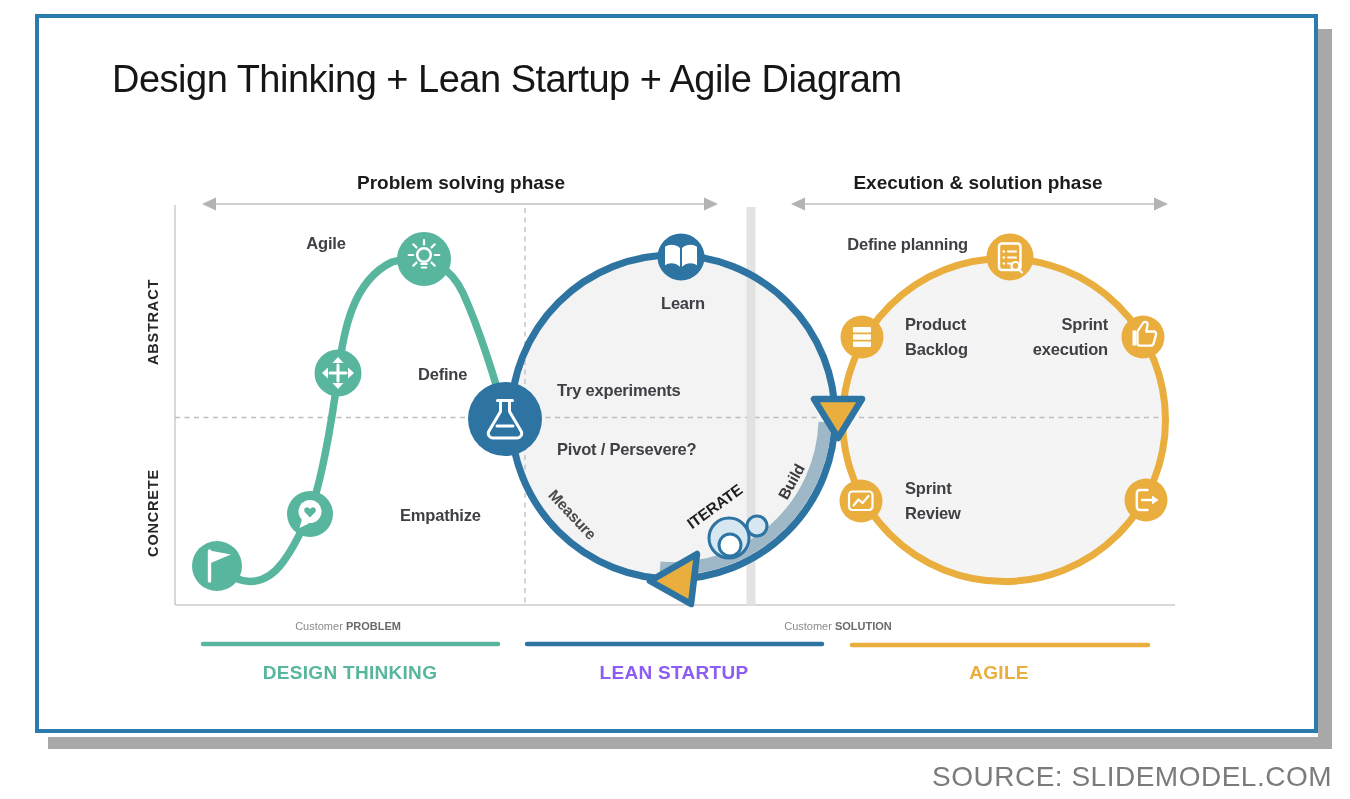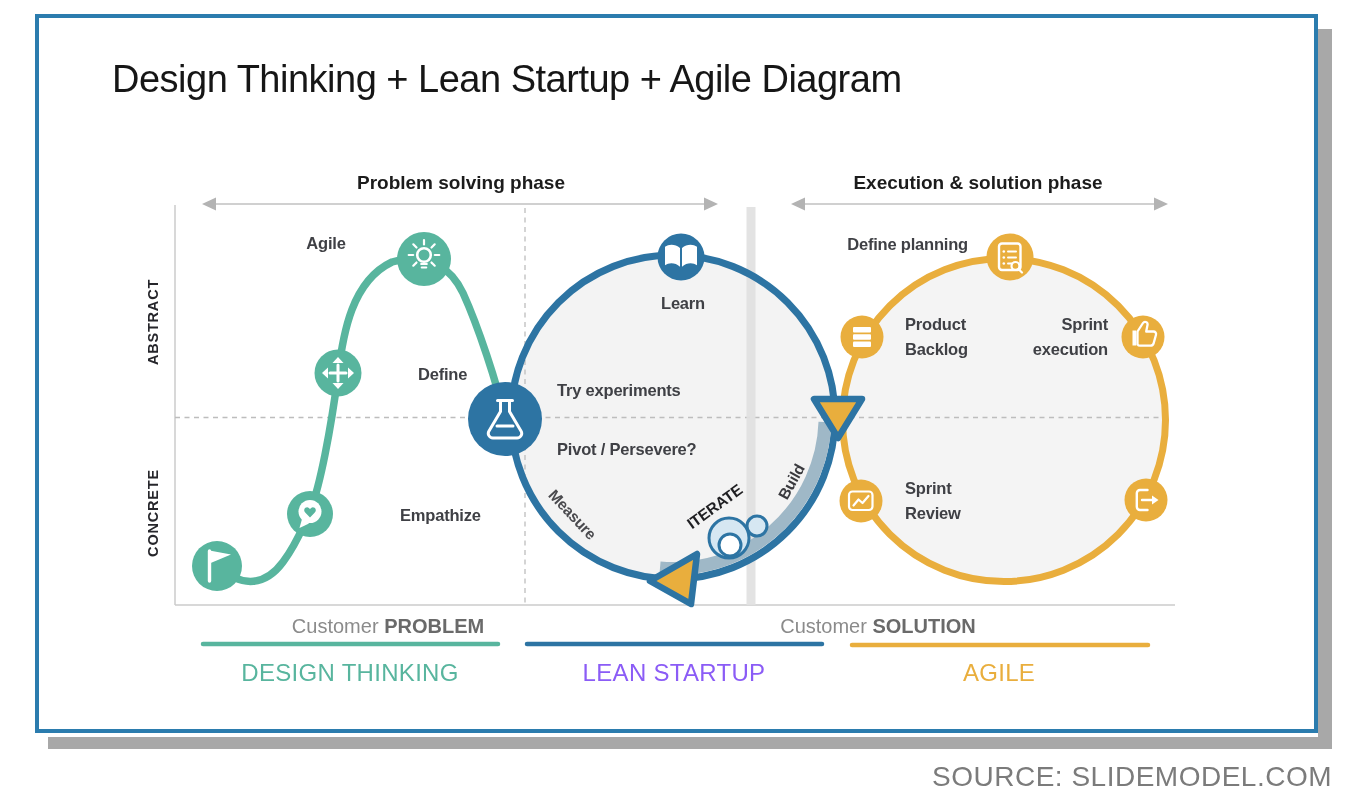--- a/index.html
+++ b/index.html
@@ -12,23 +12,23 @@
   #shadow-bottom{left:48px;top:737px;width:1284px;height:12px;background:#a8a8a8;}
   
   #title{left:112px;top:57px;font-size:38px;line-height:44px;color:#161616;letter-spacing:-0.5px;font-weight:500;}
   .phase-lbl{font-size:19px;font-weight:bold;color:#1c1c1c;white-space:nowrap;transform:translate(-50%,-50%);}
   .axis-lbl{font-size:14.5px;font-weight:bold;color:#26262b;letter-spacing:.8px;white-space:nowrap;
             transform:translate(-50%,-50%) rotate(-90deg);}
   .node-lbl{font-size:16.5px;font-weight:bold;color:#3f4045;letter-spacing:-0.2px;white-space:nowrap;line-height:24.5px;}
   .ctr{transform:translate(-50%,-50%);}
   .rot{transform-origin:center;white-space:nowrap;}
   .right{text-align:right;}
-  .cust-lbl{font-size:20px;color:#8b8b8b;white-space:nowrap;transform:translate(-50%,-50%);margin-left:40px;}
+  .cust-lbl{font-size:11px;color:#8b8b8b;white-space:nowrap;transform:translate(-50%,-50%);}
   .cust-lbl b{color:#6a6a6a;}
-  .brand-lbl{font-size:24px;font-weight:normal;letter-spacing:.3px;white-space:nowrap;transform:translate(-50%,-50%);}
+  .brand-lbl{font-size:19px;font-weight:bold;letter-spacing:.3px;white-space:nowrap;transform:translate(-50%,-50%);}
   #brand-dt{color:#58b59e;} #brand-ls{color:#8b5cf6;} #brand-ag{color:#e9ae3d;}
   #source{right:18px;top:761px;font-size:28px;color:#7b7b7b;letter-spacing:.5px;white-space:nowrap;}
   svg{pointer-events:none;}
 </style>
 </head>
 <body>
 
 <div id="canvas">
 
   <div class="abs" id="shadow-right"></div>

